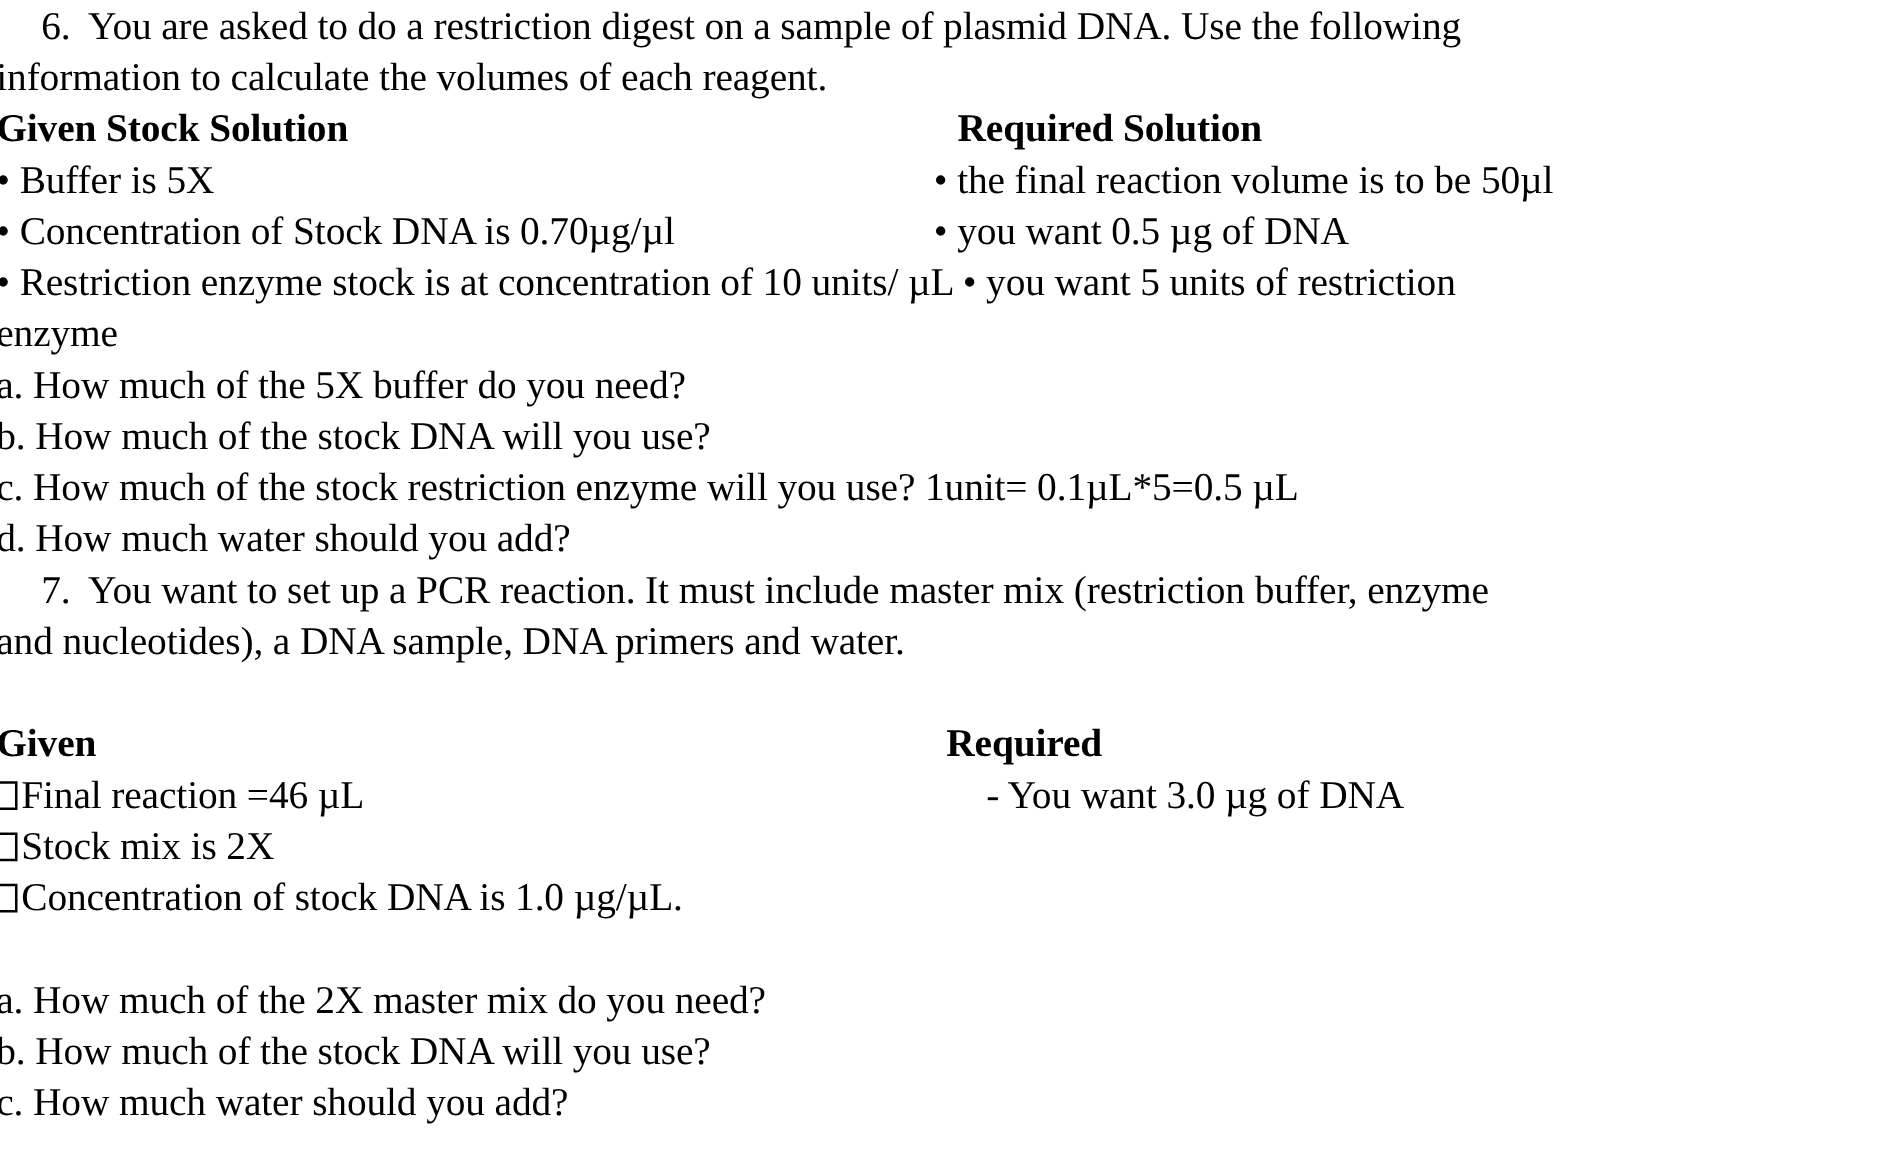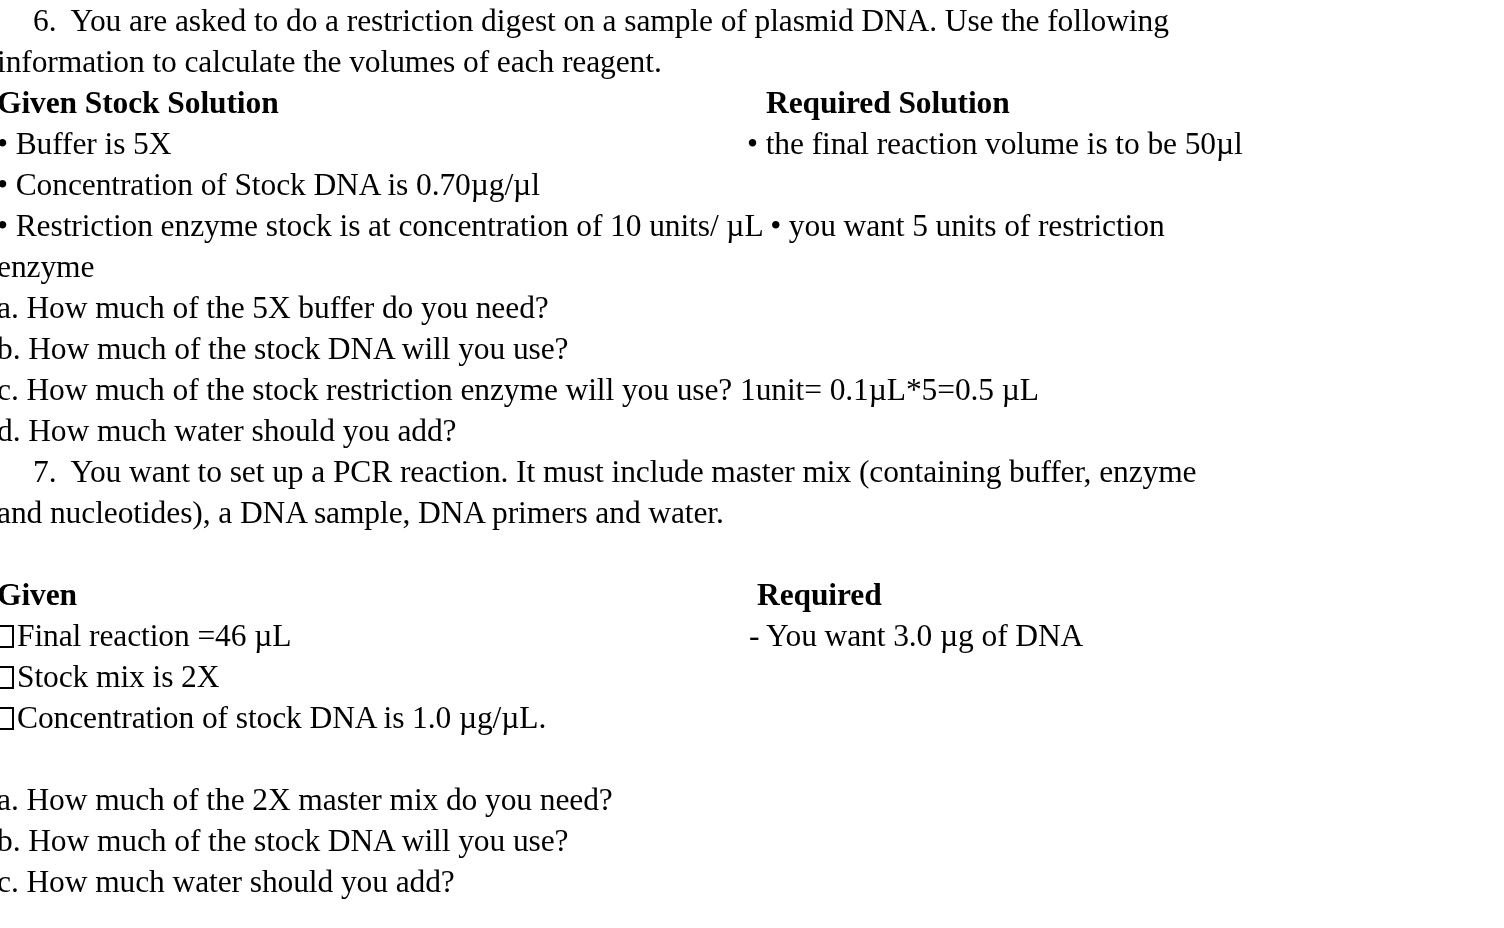--- a/index.html
+++ b/index.html
@@ -112,43 +112,44 @@
       <span class="col-r bold" style="left:753px;margin-left:16px;">Required Solution</span>
     </div>
 
     <div class="row">
       <span class="col-l" style="left:0px;">• Buffer is 5X</span>
       <span class="col-r" style="left:750px;">• the final reaction volume is to be 50µl</span>
     </div>
 
     <div class="row">
       <span class="col-l" style="left:0px;">• Concentration of Stock DNA is 0.70µg/µl</span>
+      <span class="col-r" style="left:750px;">• you want 0.5 µg of DNA</span>
     </div>
 
     <div class="para">• Restriction enzyme stock is at concentration of 10 units/ µL • you want 5 units of restriction</div>
     <div class="line">enzyme</div>
 
     <div class="line">a. How much of the 5X buffer do you need?</div>
     <div class="line">b. How much of the stock DNA will you use?</div>
     <div class="line">c. How much of the stock restriction enzyme will you use? 1unit= 0.1µL*5=0.5 µL</div>
     <div class="line">d. How much water should you add?</div>
 
-    <div class="para first-indent"><span>7.</span><span class="numgap"></span><span>You want to set up a PCR reaction. It must include master mix (containing buffer, enzyme</span></div>
+    <div class="para first-indent"><span>7.</span><span class="numgap"></span><span>You want to set up a PCR reaction. It must include master mix (restriction buffer, enzyme</span></div>
     <div class="line">and nucleotides), a DNA sample, DNA primers and water.</div>
 
     <div class="blank"></div>
 
     <div class="row">
       <span class="col-l bold" style="left:0px;">Given</span>
       <span class="col-r bold" style="left:760px;">Required</span>
     </div>
 
     <div class="row">
       <span class="col-l" style="left:0px;"><span class="tofu"></span><span>Final reaction =46 µL</span></span>
-      <span class="col-r" style="left:752px;">- You want 3.0 µg of DNA</span>
+      <span class="col-r" style="left:792px;">- You want 3.0 µg of DNA</span>
     </div>
 
     <div class="row">
       <span class="col-l" style="left:0px;"><span class="tofu"></span><span>Stock mix is 2X</span></span>
     </div>
 
     <div class="row">
       <span class="col-l" style="left:0px;"><span class="tofu"></span><span>Concentration of stock DNA is 1.0 µg/µL.</span></span>
     </div>
 

